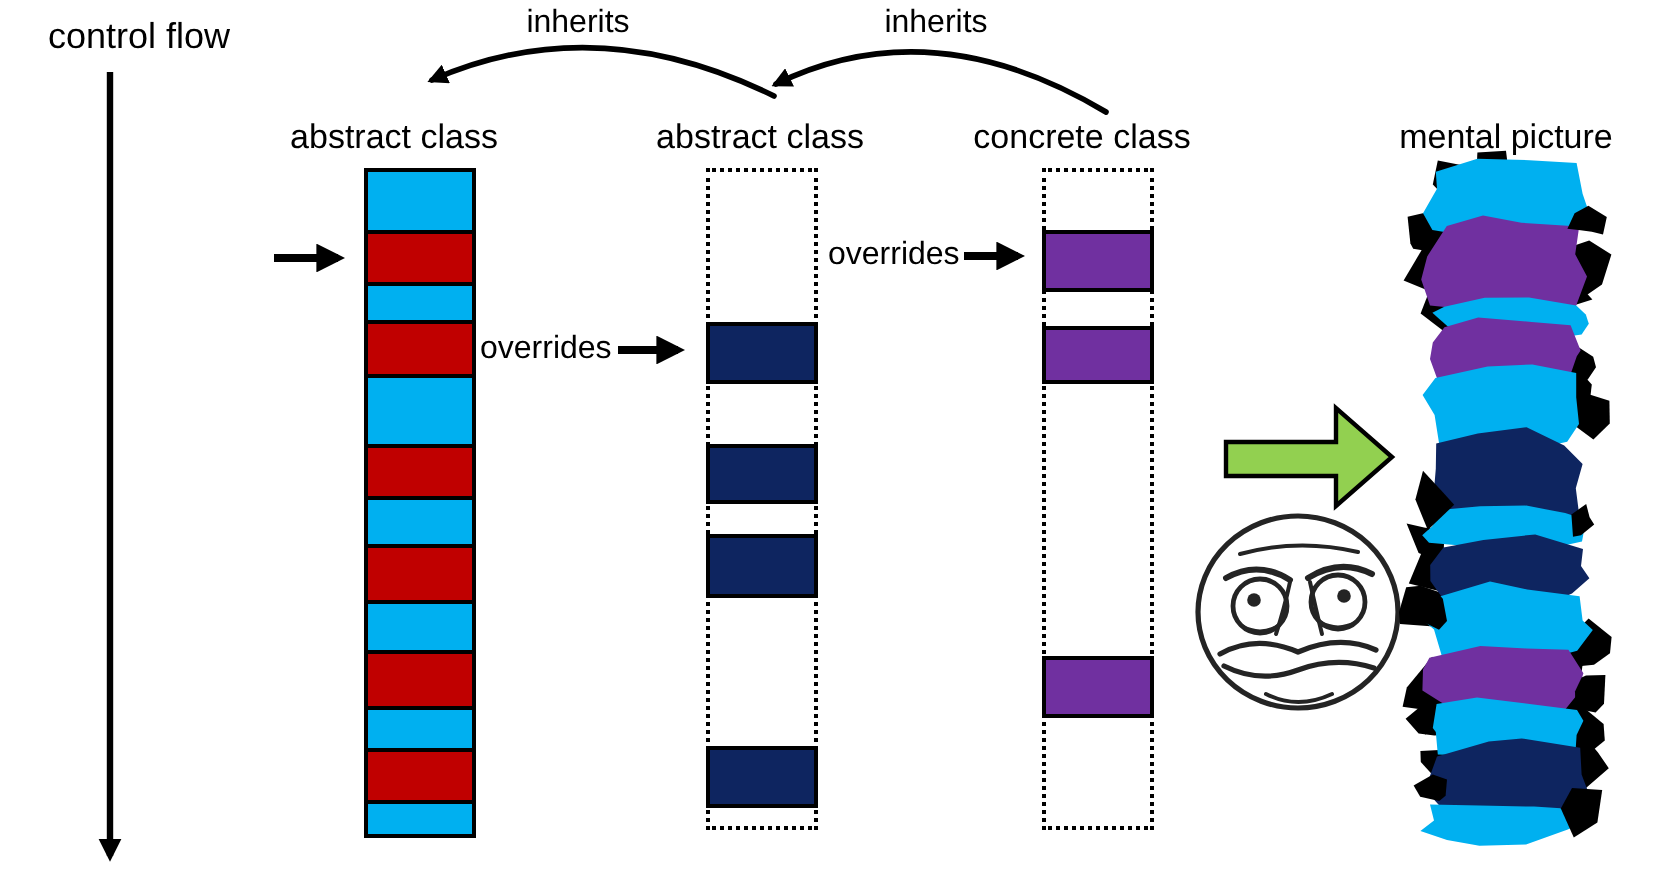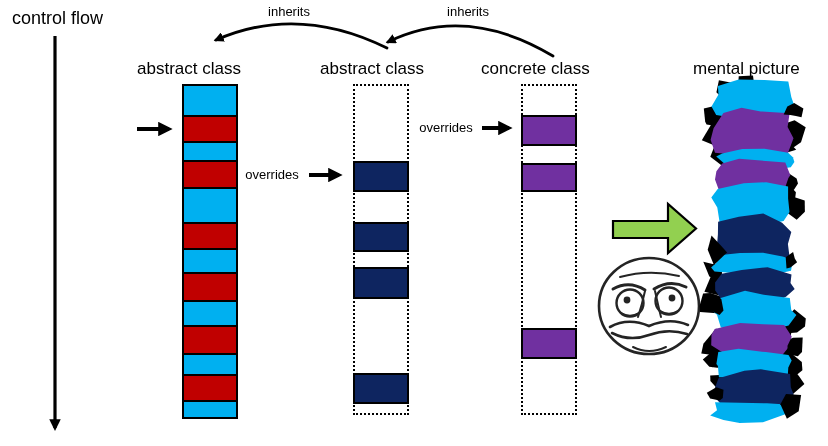--- a/index.html
+++ b/index.html
@@ -1,23 +1,23 @@
 <!DOCTYPE html>
 <html><head>
 <meta charset="utf-8">
 <style>
   html,body{margin:0;padding:0;background:#fff;}
   #stage{
     position:relative;width:828px;height:446px;background:#ffffff;overflow:hidden;
     font-family:"Liberation Sans",sans-serif;color:#000;
   }
   #gfx{position:absolute;left:0;top:0;z-index:1;}
-  .lbl{position:absolute;z-index:3;font-size:13px;line-height:15px;text-align:center;white-space:nowrap;}
+  .lbl{position:absolute;z-index:3;font-size:16px;line-height:15px;text-align:center;white-space:nowrap;}
   .big{font-size:18px;line-height:20px;}
-  .coltitle{position:absolute;z-index:3;font-size:17px;line-height:20px;text-align:left;white-space:nowrap;width:120px;}
+  .coltitle{position:absolute;z-index:3;font-size:17px;line-height:20px;text-align:center;white-space:nowrap;width:120px;}
   .column{position:absolute;z-index:2;background:#fff;box-sizing:border-box;}
   .column.solid{border:2.5px solid #000;}
   .column.dotted{border:2px dotted #000;}
   .seg{position:absolute;box-sizing:border-box;border:2.5px solid #000;}
   .wrap2{white-space:normal;width:64px;line-height:19px;}
 </style>
 </head>
 <body>
 
 <div id="stage">
@@ -97,21 +97,21 @@
         <polygon points="801.5,117.3 795.9,115.9 790.3,115.1 783.7,114.4 787.3,106.6 794.2,102.9 803.4,108.5" fill="#000000"></polygon>
         <polygon points="727.1,252.4 713.9,265.0 707.7,249.8 711.5,235.4 721.1,245.8" fill="#000000"></polygon>
         <polygon points="797.1,262.3 790.5,267.6 786.5,268.4 785.7,257.2 793.1,252.0 794.8,258.6" fill="#000000"></polygon>
         <polygon points="723.5,310.5 719.5,314.9 710.7,310.5 707.6,308.8 711.4,301.4 718.4,295.9 721.4,299.4" fill="#000000"></polygon>
         <polygon points="802.0,351.9 797.8,356.2 787.7,354.3 787.5,345.8 790.8,338.8 793.0,337.7 802.7,337.5" fill="#000000"></polygon>
         <polygon points="722.8,397.9 719.6,400.5 710.1,398.4 706.8,392.7 716.4,387.3 723.5,389.7" fill="#000000"></polygon>
         <polygon points="798.7,411.2 786.9,418.7 780.4,404.3 786.0,394.0 801.1,395.0" fill="#000000"></polygon>
       </g>
   </svg>
 
-  <div class="lbl big" style="left:12px;top:8px;text-align:center;">control flow</div>
+  <div class="lbl big" style="left:24px;top:8px;text-align:center;">control flow</div>
   <div class="lbl" style="left:257px;top:4px;width:64px;">inherits</div>
   <div class="lbl" style="left:436px;top:4px;width:64px;">inherits</div>
 
   <div class="coltitle" style="left:137px;top:59px;">abstract class</div>
   <div class="coltitle" style="left:320px;top:59px;">abstract class</div>
   <div class="coltitle" style="left:481px;top:59px;">concrete class</div>
   <div class="coltitle" style="left:693px;top:59px;">mental picture</div>
 
   <div class="lbl" style="left:240px;top:167px;width:64px;">overrides</div>
   <div class="lbl" style="left:414px;top:120px;width:64px;">overrides</div>

